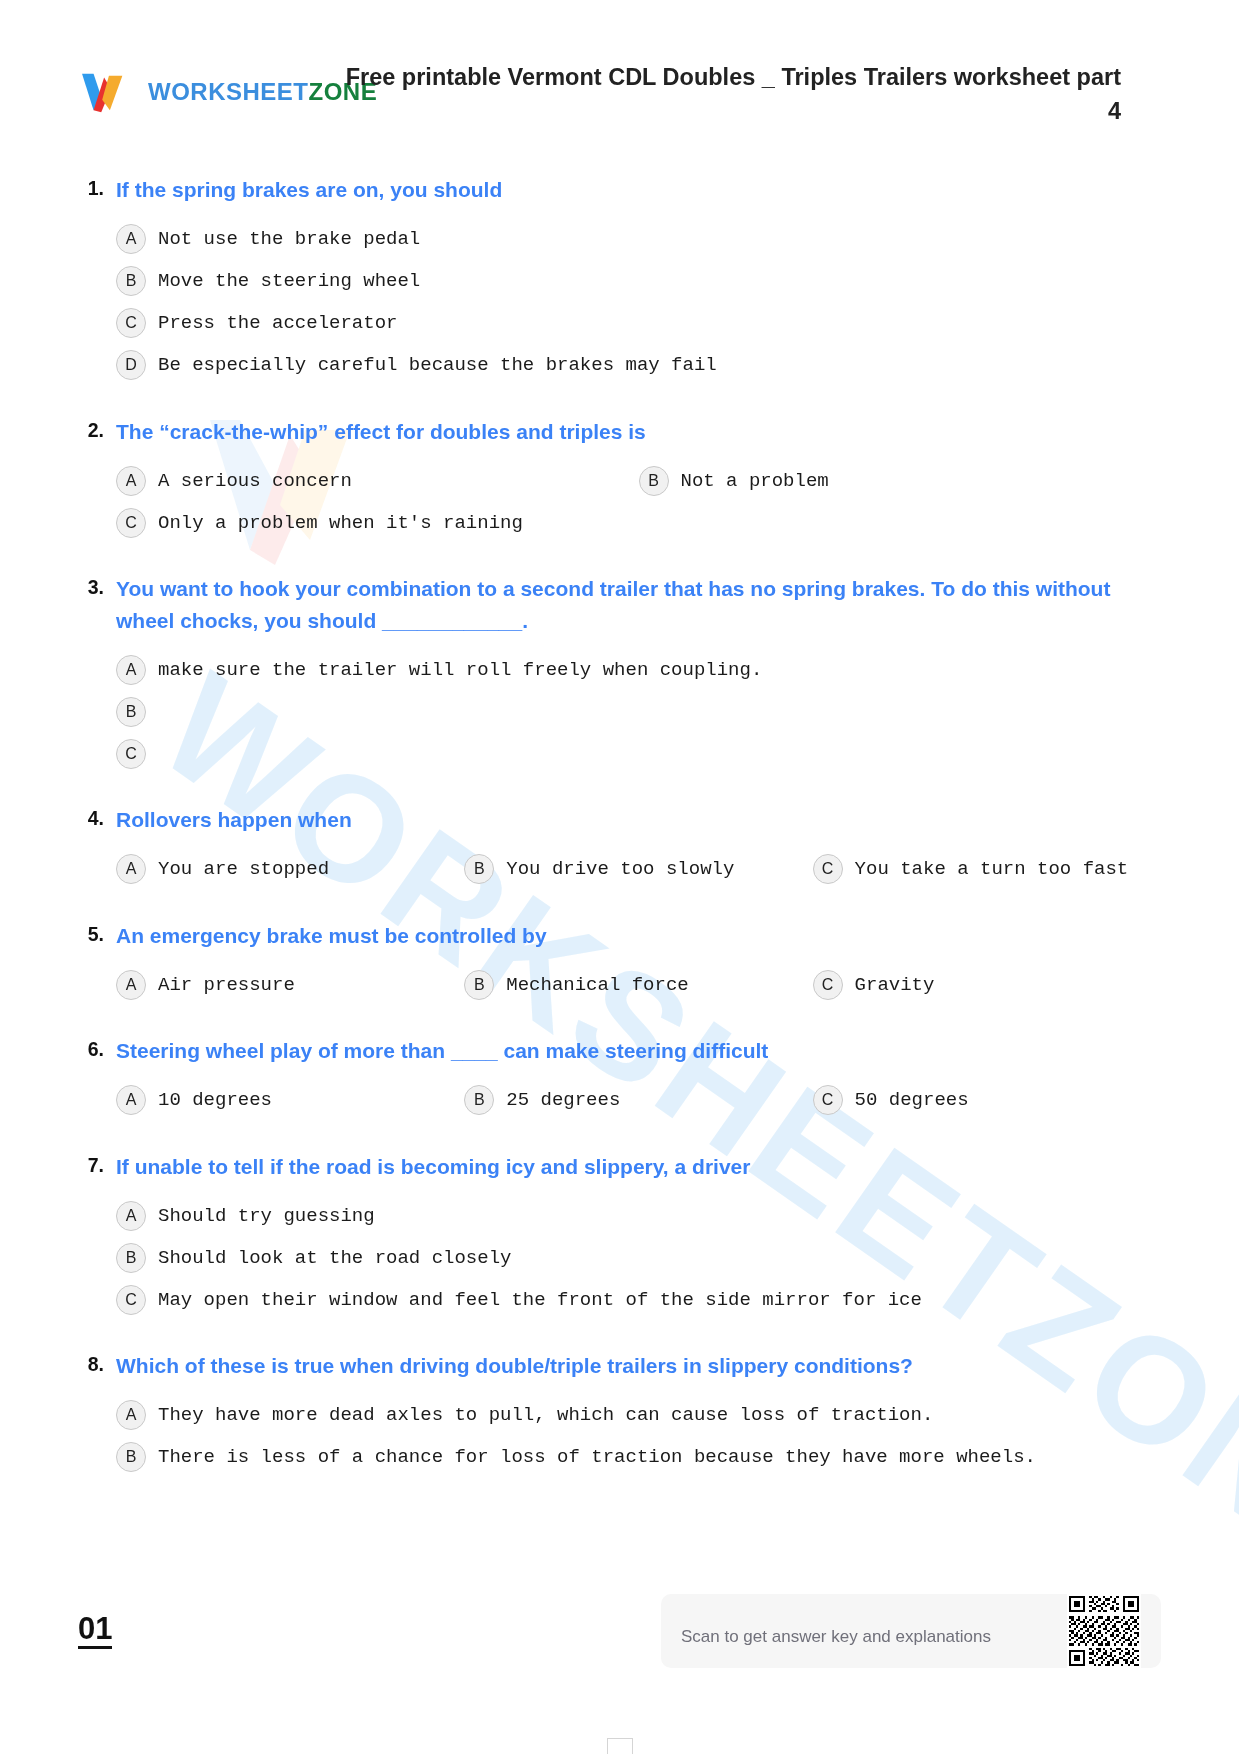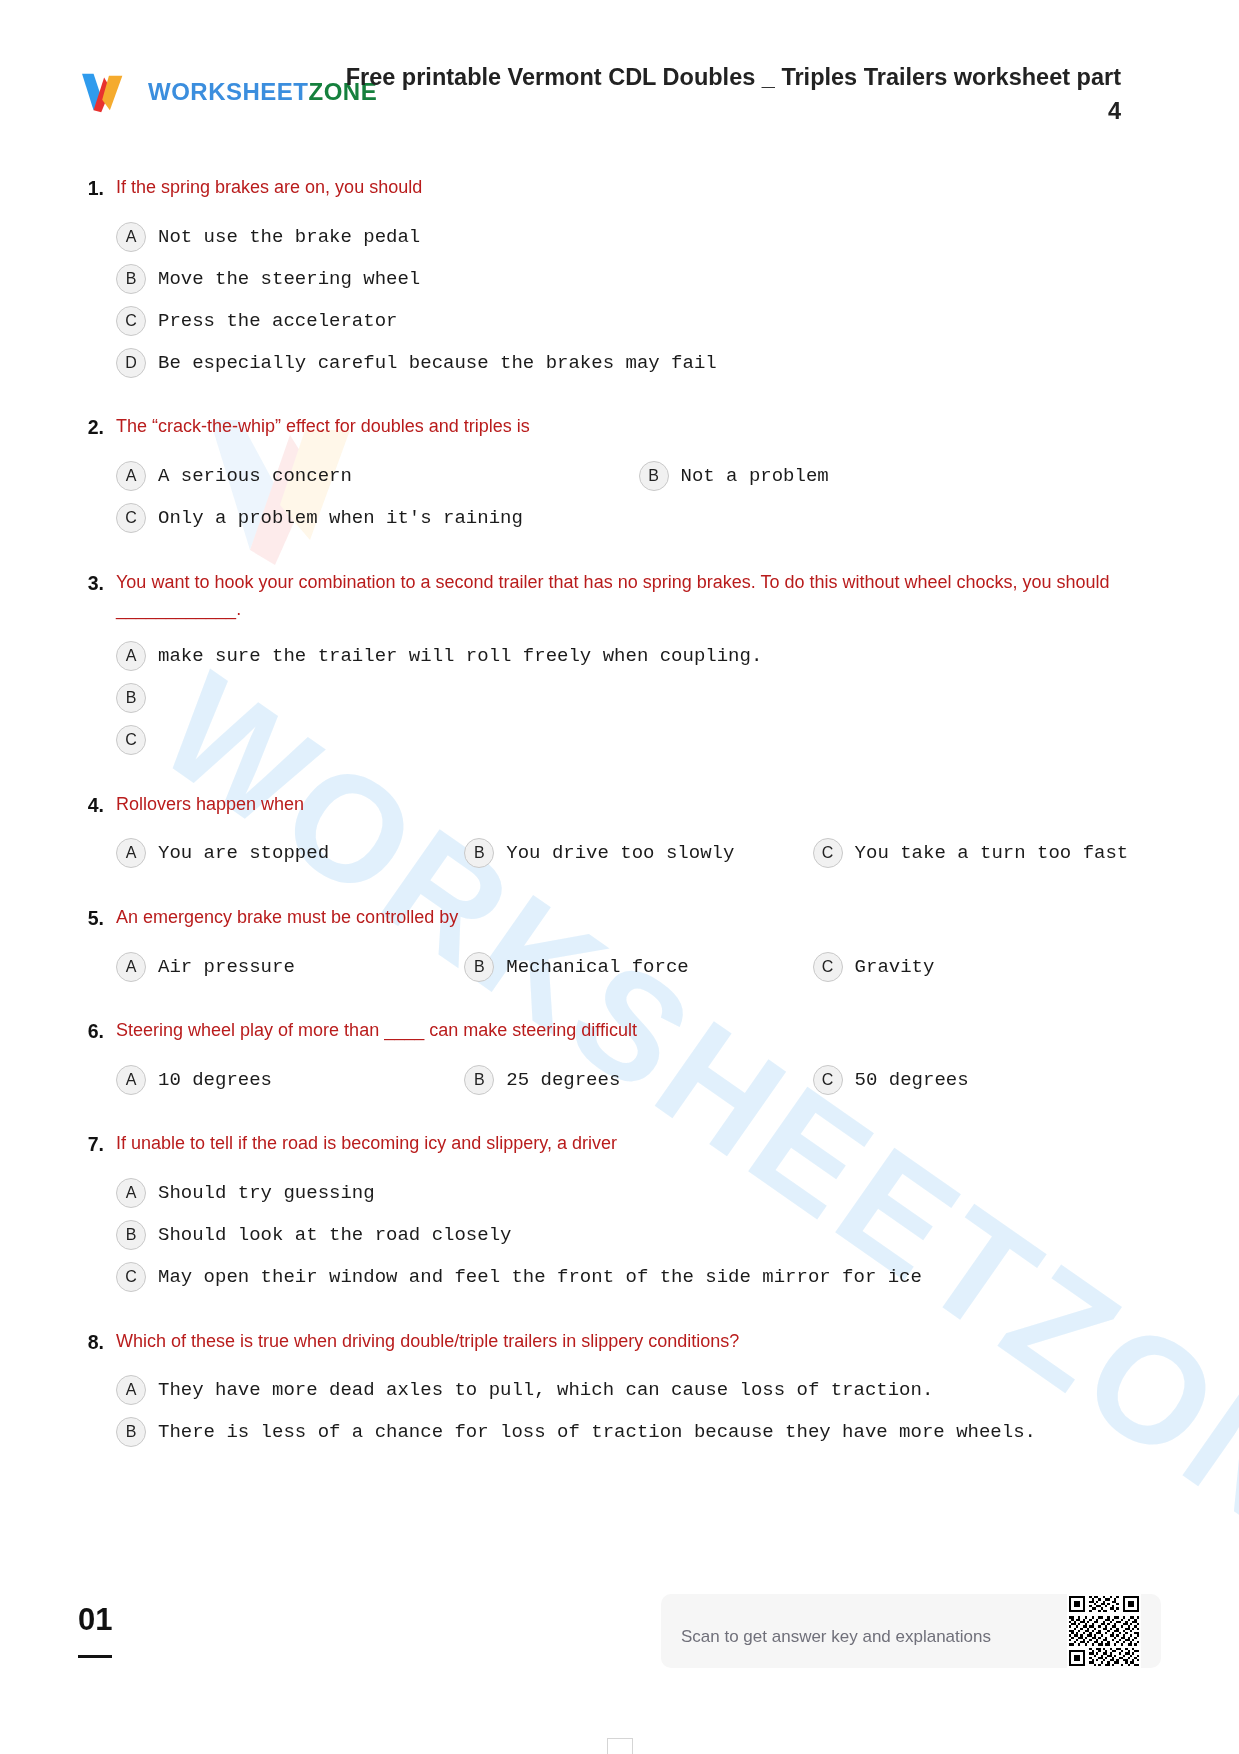--- a/index.html
+++ b/index.html
@@ -103,24 +103,25 @@
   }
   .q-num {
     font-size: 19.5px;
     font-weight: 700;
     min-width: 26px;
     text-align: right;
     line-height: 1.5;
     color: #111;
   }
   .q-text {
-    font-size: 18px;
+    font-size: 21px;
     line-height: 1.5;
-    color: #b91c1c;
+    color: #3b82f6;
     flex: 1;
+    font-weight: bold;
   }
   .options {
     margin-top: 12px;
     padding-left: 38px;
     display: flex;
     flex-wrap: wrap;
   }
   .options.stack   { flex-direction: column; }
   .options.cols2 > .option { width: 50%; }
   .options.cols3 > .option { width: 33.33%; }
@@ -165,21 +166,21 @@
     display: flex;
     align-items: center;
     justify-content: space-between;
     z-index: 2;
   }
   .page-no {
     font-size: 31px;
     font-weight: 700;
     color: #111;
     border-bottom: 3px solid #111;
-    padding-bottom: 20px;
+    padding-bottom: 2px;
     line-height: 1;
   }
   .scan-box {
     display: flex;
     align-items: center;
     justify-content: space-between;
     gap: 20px;
     background: #f6f6f6;
     border-radius: 10px;
     padding: 16px 20px;

